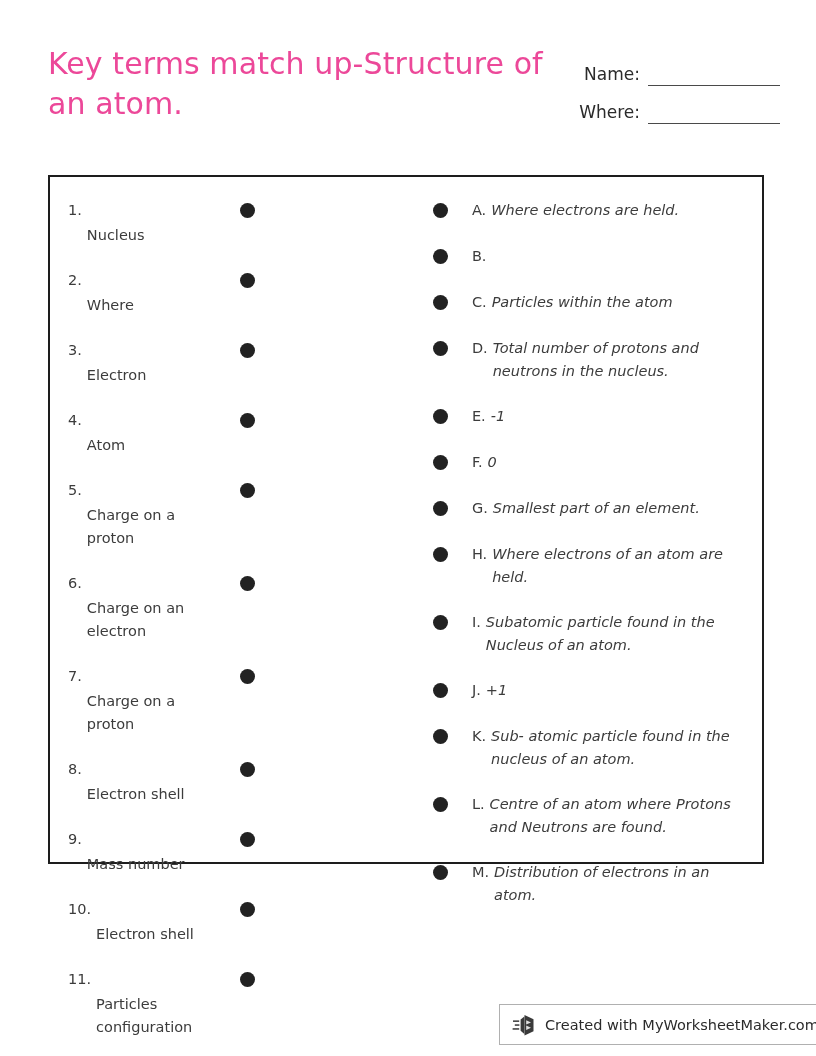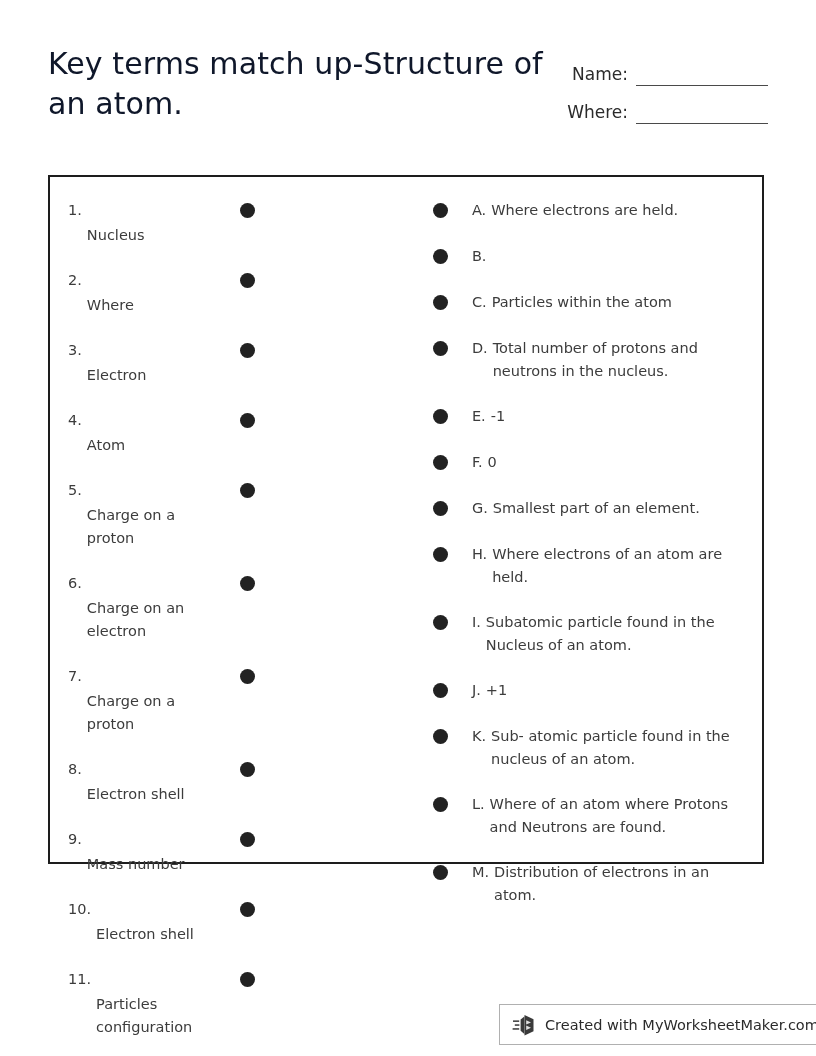--- a/index.html
+++ b/index.html
@@ -24,26 +24,26 @@
     height: 150px;
   }
   .title {
     position: absolute;
     left: 48px;
     top: 44px;
     width: 500px;
     font-size: 30px;
     line-height: 40px;
     font-weight: 400;
-    color: #0f172a;
+    color: #ec4899;
     letter-spacing: 0.1px;
   }
   .name-date {
     position: absolute;
-    left: 548px;
+    left: 560px;
     top: 48px;
     width: 220px;
     text-align: center;
   }
   .nd-row {
     display: flex;
     align-items: flex-end;
     justify-content: flex-end;
     height: 38px;
   }
@@ -128,20 +128,21 @@
     width: 280px;
     display: flex;
     padding-left: 2px;
   }
   .item-right .num {
     white-space: nowrap;
     padding-right: 5px;
   }
   .item-right .body {
     flex: 1;
+    font-style: italic;
   }
 
   .dot {
     width: 15px;
     height: 15px;
     border-radius: 50%;
     background: #222222;
     flex: 0 0 auto;
     margin-top: 4px;
   }
@@ -362,21 +363,21 @@
           <span class="dot"></span>
           <div class="txt">
             <span class="num">K.</span>
             <span class="body">Sub- atomic particle found in the nucleus of an atom.</span>
           </div>
         </div>
         <div class="item-right">
           <span class="dot"></span>
           <div class="txt">
             <span class="num">L.</span>
-            <span class="body">Where of an atom where Protons and Neutrons are found.</span>
+            <span class="body">Centre of an atom where Protons and Neutrons are found.</span>
           </div>
         </div>
         <div class="item-right">
           <span class="dot"></span>
           <div class="txt">
             <span class="num">M.</span>
             <span class="body">Distribution of electrons in an atom.</span>
           </div>
         </div>
       </div>

